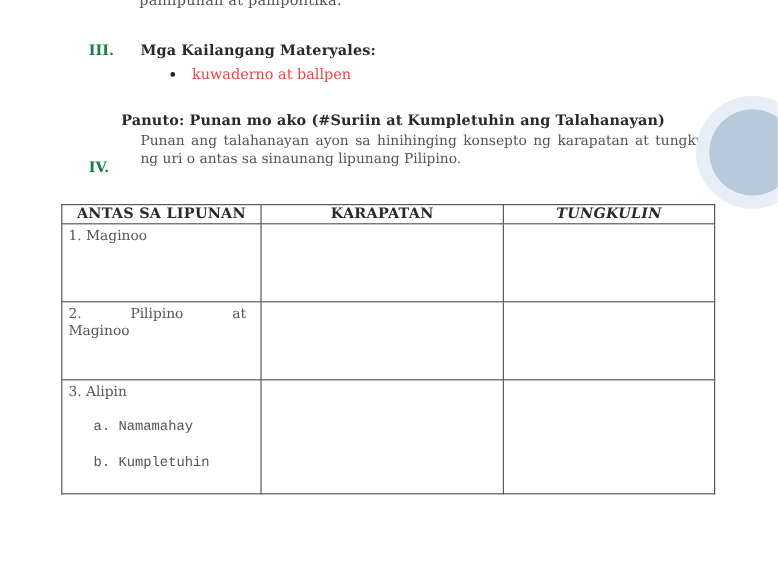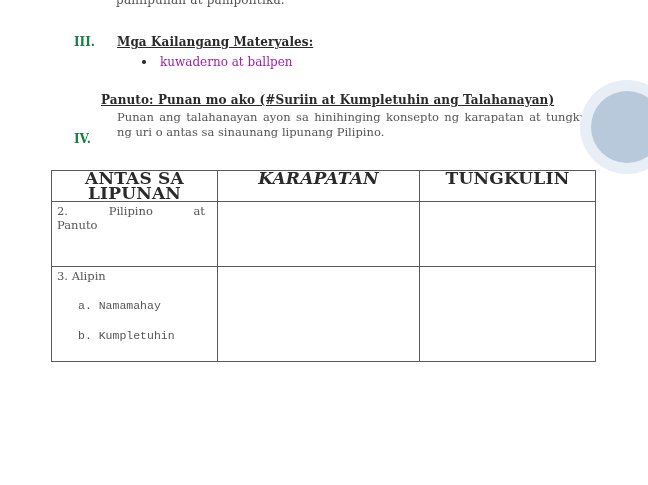--- a/index.html
+++ b/index.html
@@ -25,26 +25,25 @@
     .sec-num {
       font-weight: bold;
       font-size: 12px;
       color: #15803d;
     }
     .sec-title {
       font-weight: bold;
       font-size: 12px;
       color: #2a2a2a;
       letter-spacing: 0.1px;
-      text-decoration: underline;
     }
     .bullet-item {
       left: 142px; top: 55px;
       font-size: 12px;
-      color: #a21caf;
+      color: #ef4444;
       display: flex;
       align-items: center;
     }
     .bullet-dot {
       width: 4px; height: 4px;
       background: #222;
       border-radius: 50%;
       margin-right: 14px;
     }
     .para {
@@ -74,30 +73,30 @@
       border-collapse: collapse;
       font-size: 11.5px;
     }
     table.tbl th, table.tbl td {
       border: 1.5px solid #5a5a5a;
       vertical-align: top;
       padding: 0;
     }
     table.tbl th {
       font-weight: bold;
-      font-size: 17px;
+      font-size: 12px;
       color: #2a2a2a;
       height: 15px;
       line-height: 15px;
       text-align: center;
       letter-spacing: 0.2px;
     }
     .c1 { width: 165px; }
-    .c2 { width: 201px; font-style: italic; }
-    .c3 { width: 175px; }
+    .c2 { width: 201px; }
+    .c3 { width: 175px; font-style: italic; }
     .r1 td { height: 64px; }
     .r2 td { height: 64px; }
     .r3 td { height: 94px; margin-top: 12px; }
     .cell-text {
       padding: 2px 5px;
       color: #555;
       line-height: 14px;
     }
     .justified-line {
       display: flex;
@@ -131,29 +130,36 @@
 
 <table class="tbl">
   <thead>
     <tr>
       <th class="c1">ANTAS SA LIPUNAN</th>
       <th class="c2">KARAPATAN</th>
       <th class="c3">TUNGKULIN</th>
     </tr>
   </thead>
   <tbody>
+    <tr class="r1">
+      <td>
+        <div class="cell-text">1. Maginoo</div>
+      </td>
+      <td></td>
+      <td></td>
+    </tr>
     <tr class="r2">
       <td>
         <div class="cell-text">
           <div class="justified-line" style="width:148px;">
             <span>2.</span>
             <span>Pilipino</span>
             <span>at</span>
           </div>
-          <div>Panuto</div>
+          <div>Maginoo</div>
         </div>
       </td>
       <td></td>
       <td></td>
     </tr>
     <tr class="r3">
       <td>
         <div class="cell-text">
           <div>3. Alipin</div>
           <div class="sub-item">a. Namamahay</div>

